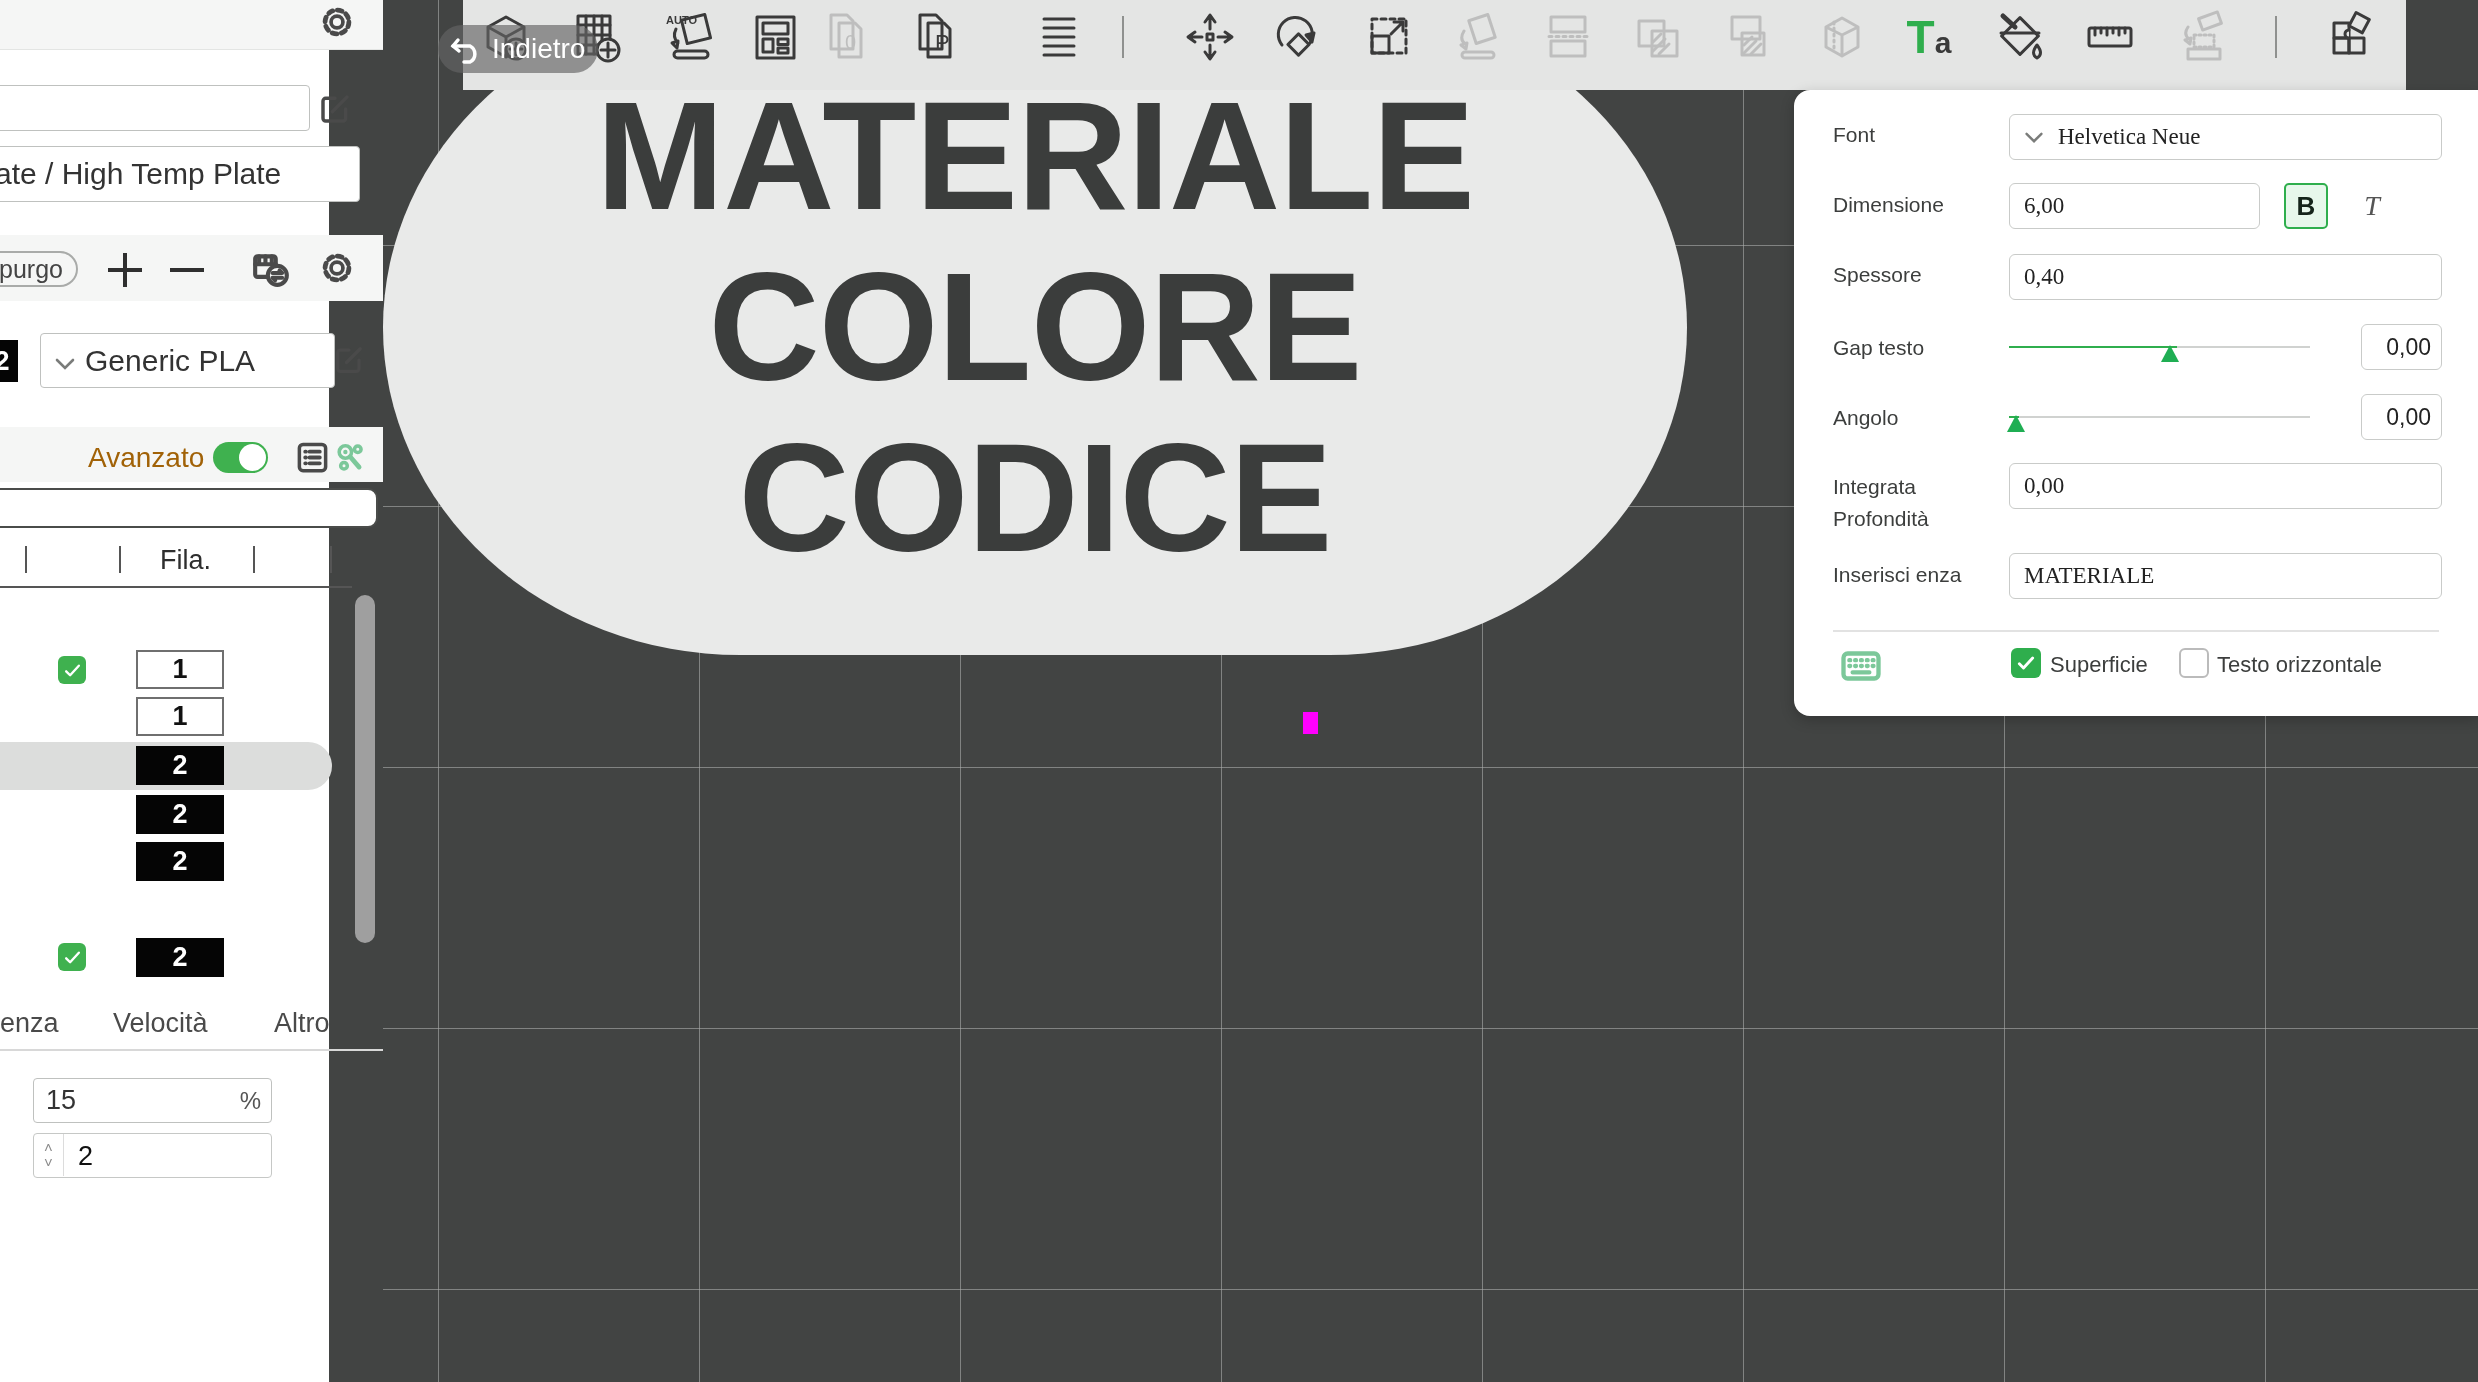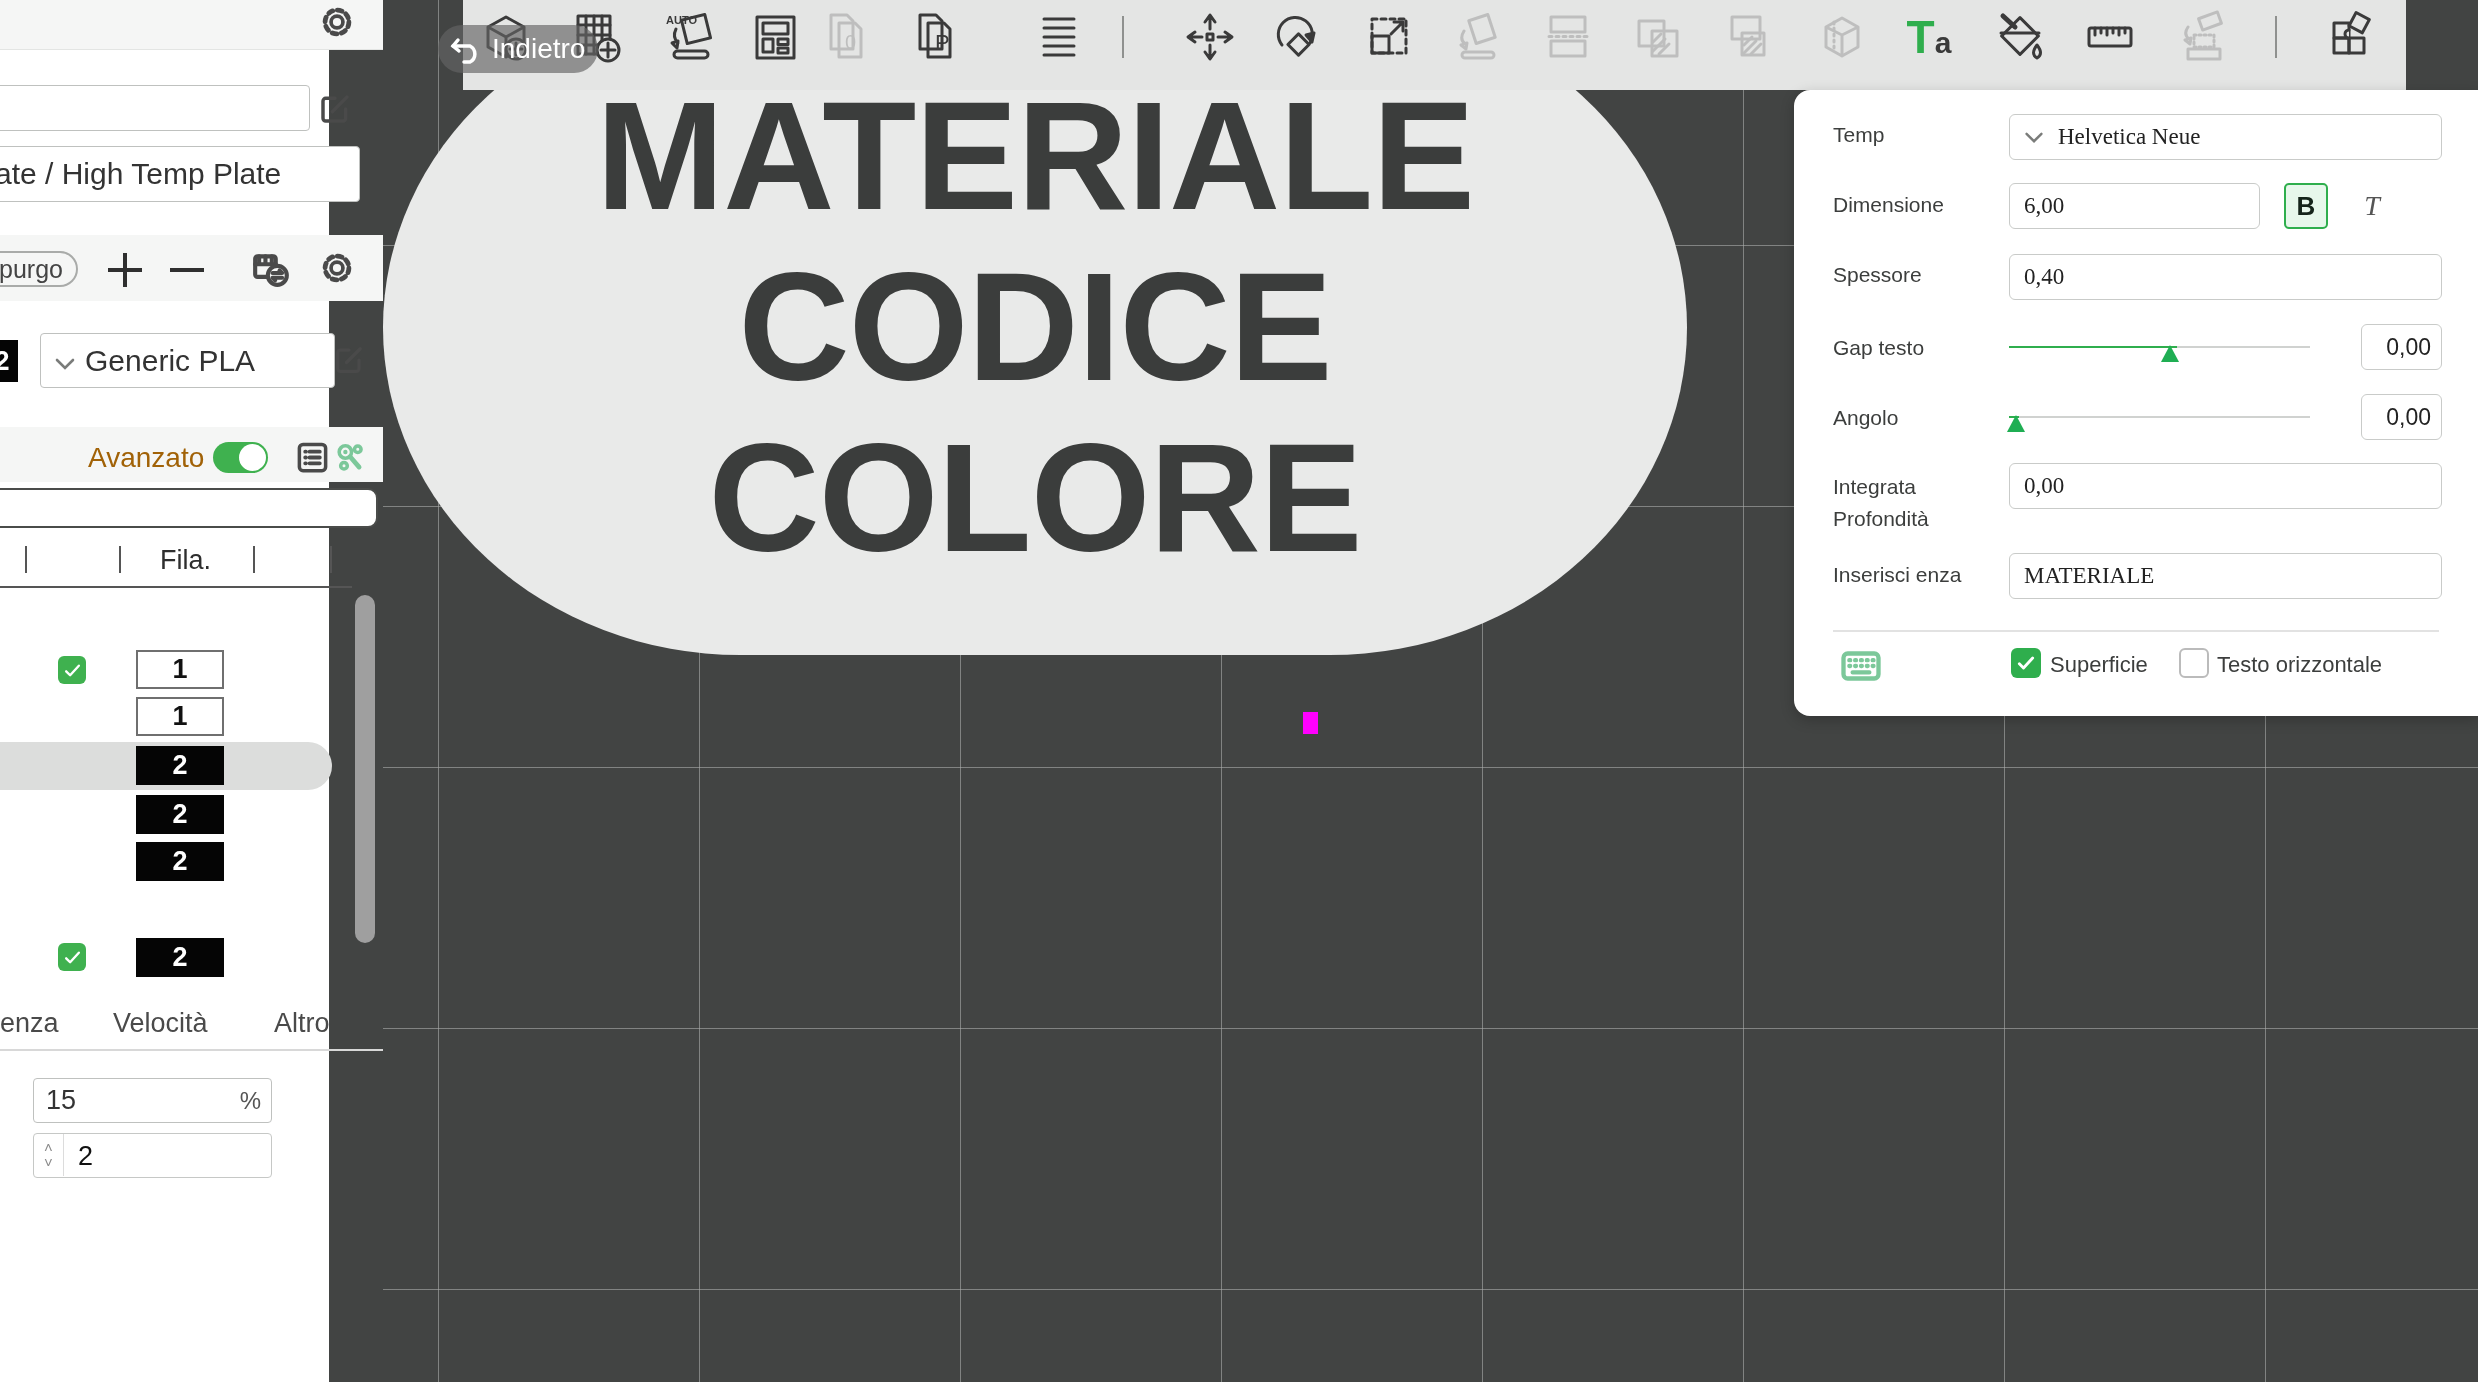--- a/index.html
+++ b/index.html
@@ -105,22 +105,22 @@
   .pchk.off { background:#fff; border:2px solid #bbb; }
   .pchklabel { position:absolute; font-size:22px; color:#3c3e3d; }
   #font-chevron svg, .ddchevron svg { stroke:#7a7c7a; fill:none; stroke-width:2.6; stroke-linecap:round; }
 </style>
 </head>
 <body>
 
 <div id="canvas" class="abs">
   <div id="stadium">
     <div class="line">MATERIALE</div>
+    <div class="line">COLORE</div>
     <div class="line">CODICE</div>
-    <div class="line">COLORE</div>
   </div>
   <div id="caret" class="abs"></div>
 </div>
 
 <div id="toolbar" class="abs">
 
   <div class="tbi" style="left:15px">
     <svg width="56" height="56" viewBox="0 0 56 56">
         <path d="M10 18 L28 8 L46 18 L46 38 L28 48 L10 38 Z M10 18 L28 28 L46 18 M28 28 V48"></path>
         <circle cx="38" cy="40" r="10" fill="#e4e5e4"></circle>
@@ -389,21 +389,21 @@
   <div id="spin-box">
     <div id="spin-arrows">
         <span>˄</span>
         <span>˅</span>
       </div>
     <span style="position:absolute;left:44px;top:7px;font-size:27px;color:#111">2</span>
   </div>
 </div>
 
 <div id="text-panel" class="abs">
-  <div class="plabel" style="top:33px">Temp</div>
+  <div class="plabel" style="top:33px">Font</div>
   <div class="pinp" style="left:215px;top:24px;width:433px;display:flex;align-items:center">
     <span class="ddchevron" style="margin-right:14px"><svg width="20" height="13" viewBox="0 0 20 14">
           <path d="M2 3 L10 11 L18 3"></path>
         </svg></span>
     <span>Helvetica Neue</span>
   </div>
 
   <div class="plabel" style="top:103px">Dimensione</div>
   <input class="pinp" style="left: 215px; top: 93px; width: 251px;" value="6,00">
   <div id="btn-bold">B</div>

